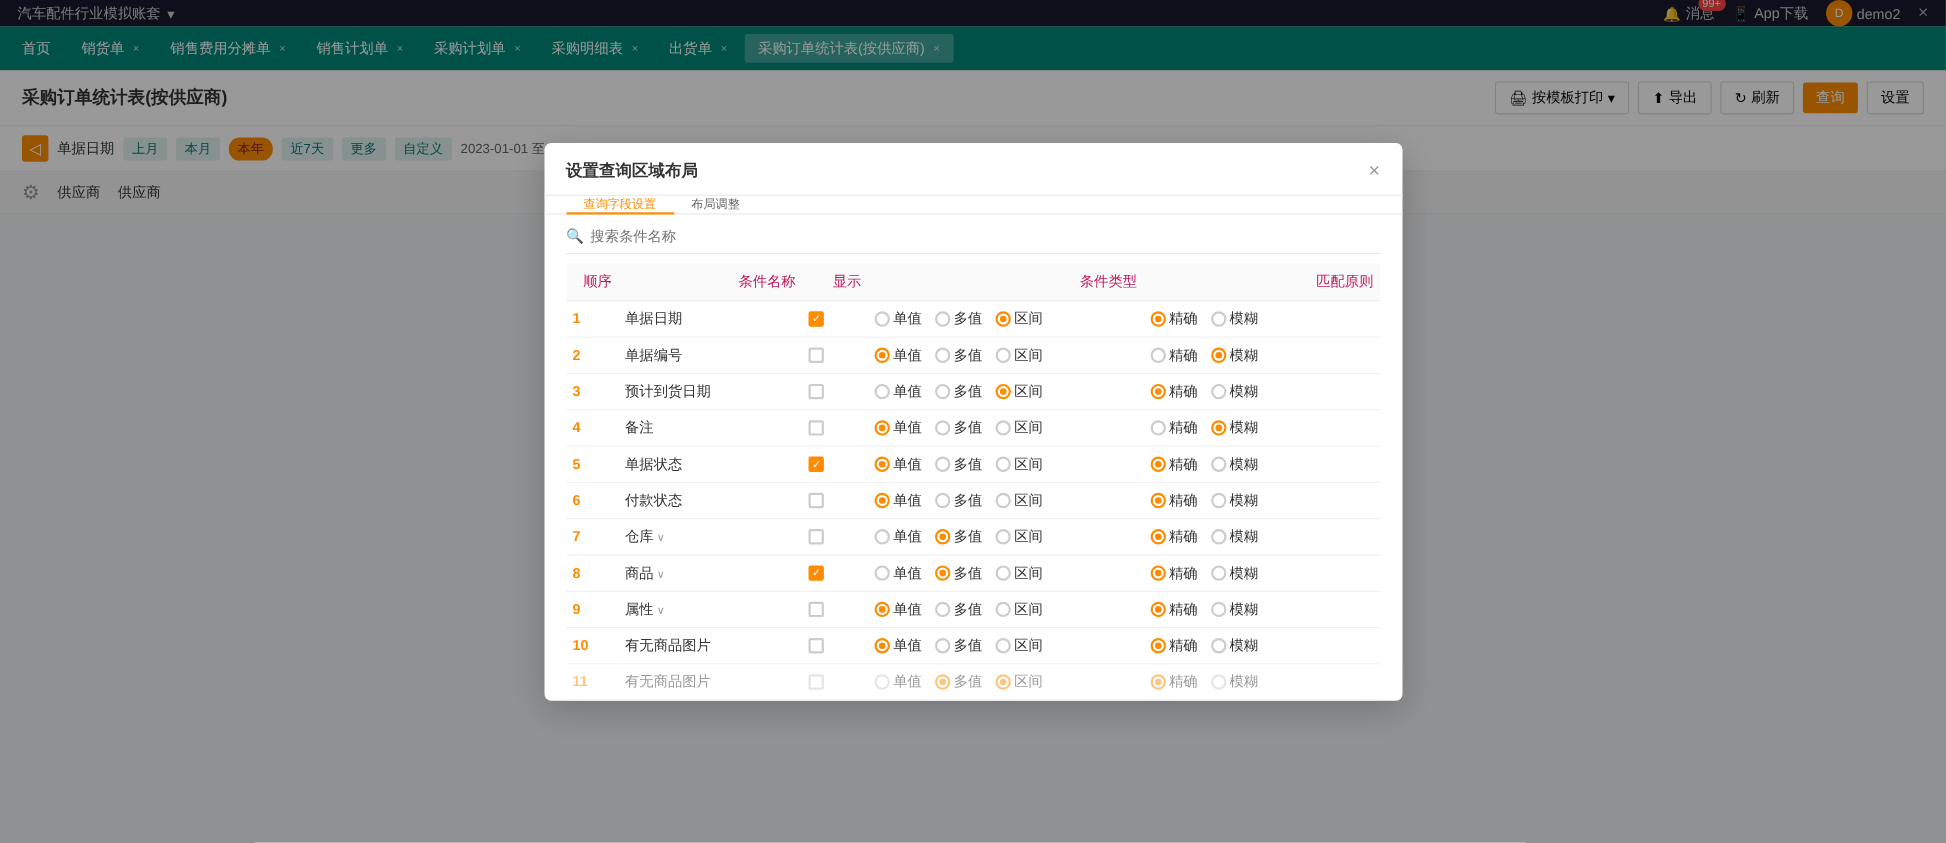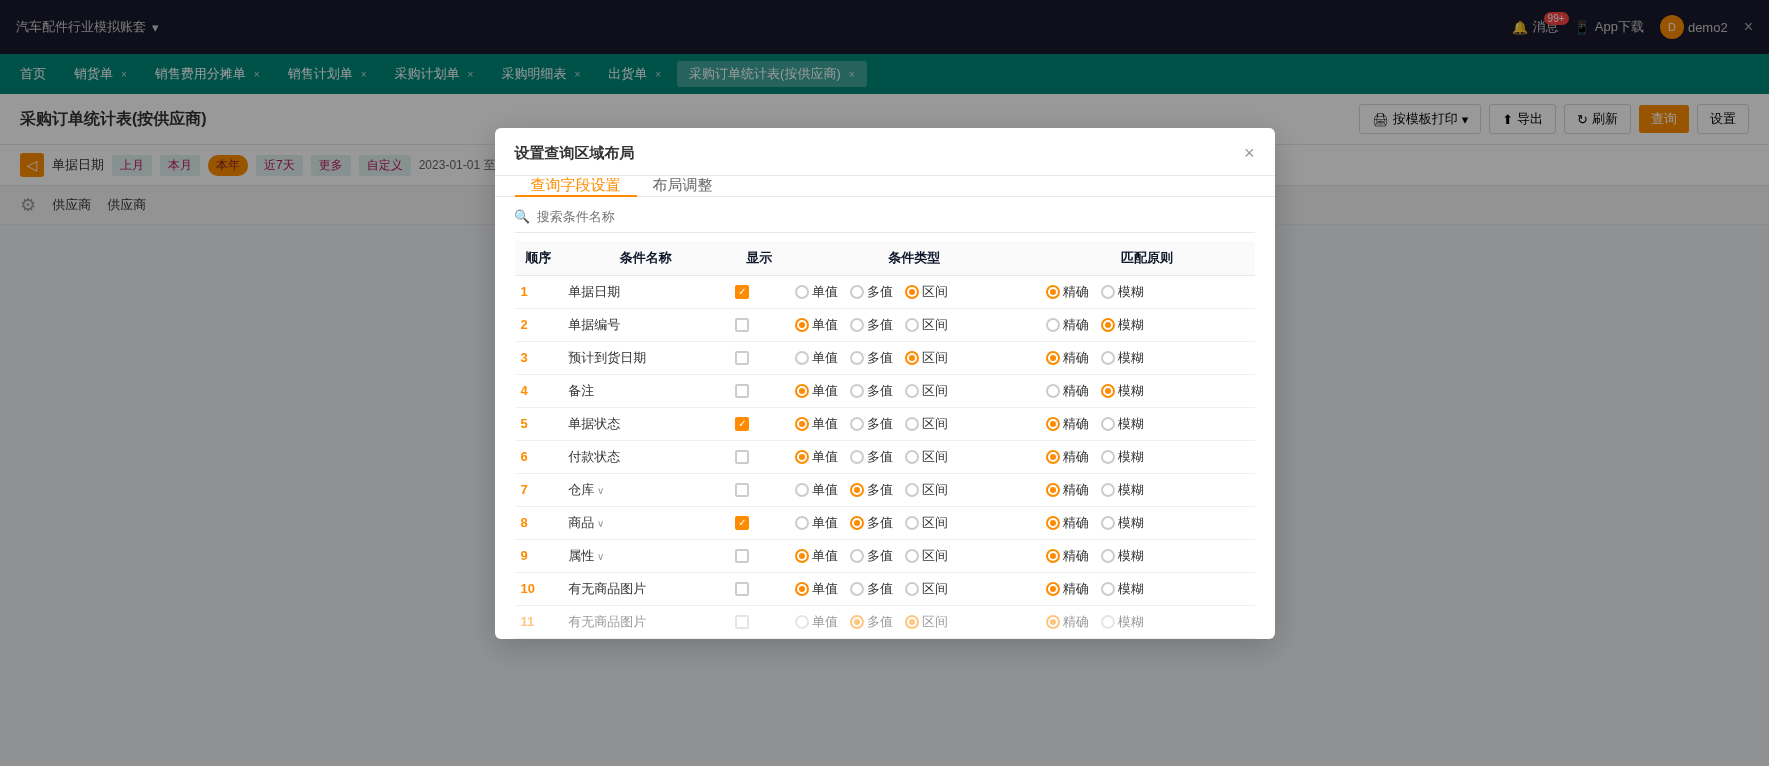--- a/index.html
+++ b/index.html
@@ -1,21 +1,21 @@
 <!DOCTYPE html>
 <html><head>
   <meta charset="utf-8">
   <style>
     * { box-sizing: border-box; margin: 0; padding: 0; }
     body { font-family: 'Microsoft YaHei', Arial, sans-serif; font-size: 13px; background: #f0f2f5; color: #333; }
 
     
     .topbar {
       background: #1a1a2e;
-      height: 54px;
+      height: 24px;
       display: flex;
       align-items: center;
       justify-content: space-between;
       padding: 0 16px;
       color: #ccc;
     }
     .topbar-left { font-size: 13px; color: #ccc; display: flex; align-items: center; gap: 6px; }
     .topbar-right { display: flex; align-items: center; gap: 16px; font-size: 13px; }
     .topbar-right .badge-btn { position: relative; display: flex; align-items: center; gap: 4px; cursor: pointer; }
     .badge-red { background: #f44; color: #fff; border-radius: 8px; font-size: 10px; padding: 1px 4px; position: absolute; top: -6px; right: -10px; }
@@ -61,21 +61,21 @@
     
     .filter-bar {
       background: #fff;
       padding: 8px 20px;
       display: flex;
       align-items: center;
       gap: 8px;
       border-bottom: 1px solid #e8e8e8;
     }
     .filter-btn-orange { background: #ff8c00; color: #fff; border: none; width: 24px; height: 24px; border-radius: 3px; cursor: pointer; font-size: 14px; }
-    .filter-date-chip { background: #e0f2f1; color: #be185d; padding: 2px 8px; border-radius: 3px; font-size: 12px; cursor: pointer; }
+    .filter-date-chip { background: #e0f2f1; color: #0f766e; padding: 2px 8px; border-radius: 3px; font-size: 12px; cursor: pointer; }
     .filter-date-chip.active { background: #ff8c00; color: #7f1d1d; border-radius: 10px; }
     .filter-date-range { font-size: 12px; color: #666; }
 
     
     .table-area {
       background: #fff;
       margin: 0;
       padding: 0;
     }
     .table-header-row {
@@ -120,21 +120,21 @@
     
     .dialog-tabs {
       display: flex;
       padding: 0 20px;
       border-bottom: 1px solid #e8e8e8;
       gap: 0;
     }
     .dialog-tab {
       padding: 0 16px;
       cursor: pointer;
-      font-size: 15px;
+      font-size: 11px;
       color: #666;
       border-bottom: 2px solid transparent;
       margin-bottom: -1px;
     }
     .dialog-tab.active {
       color: #ff8c00;
       border-bottom-color: #ff8c00;
     }
 
     
@@ -160,25 +160,25 @@
     .dialog-table-wrap {
       flex: 1;
       overflow-y: auto;
       padding: 0 20px;
     }
     .dialog-table {
       width: 100%;
       border-collapse: collapse;
     }
     .dialog-table th {
-      text-align: center;
+      text-align: right;
       padding: 8px 6px;
       font-size: 13px;
-      color: #0f172a;
-      font-weight: bold;
+      color: #be185d;
+      font-weight: normal;
       border-bottom: 1px solid #e8e8e8;
       background: #fafafa;
       position: sticky;
       top: 0;
     }
     .dialog-table td {
       padding: 7px 6px;
       font-size: 13px;
       color: #333;
       border-bottom: 1px solid #f0f0f0;

